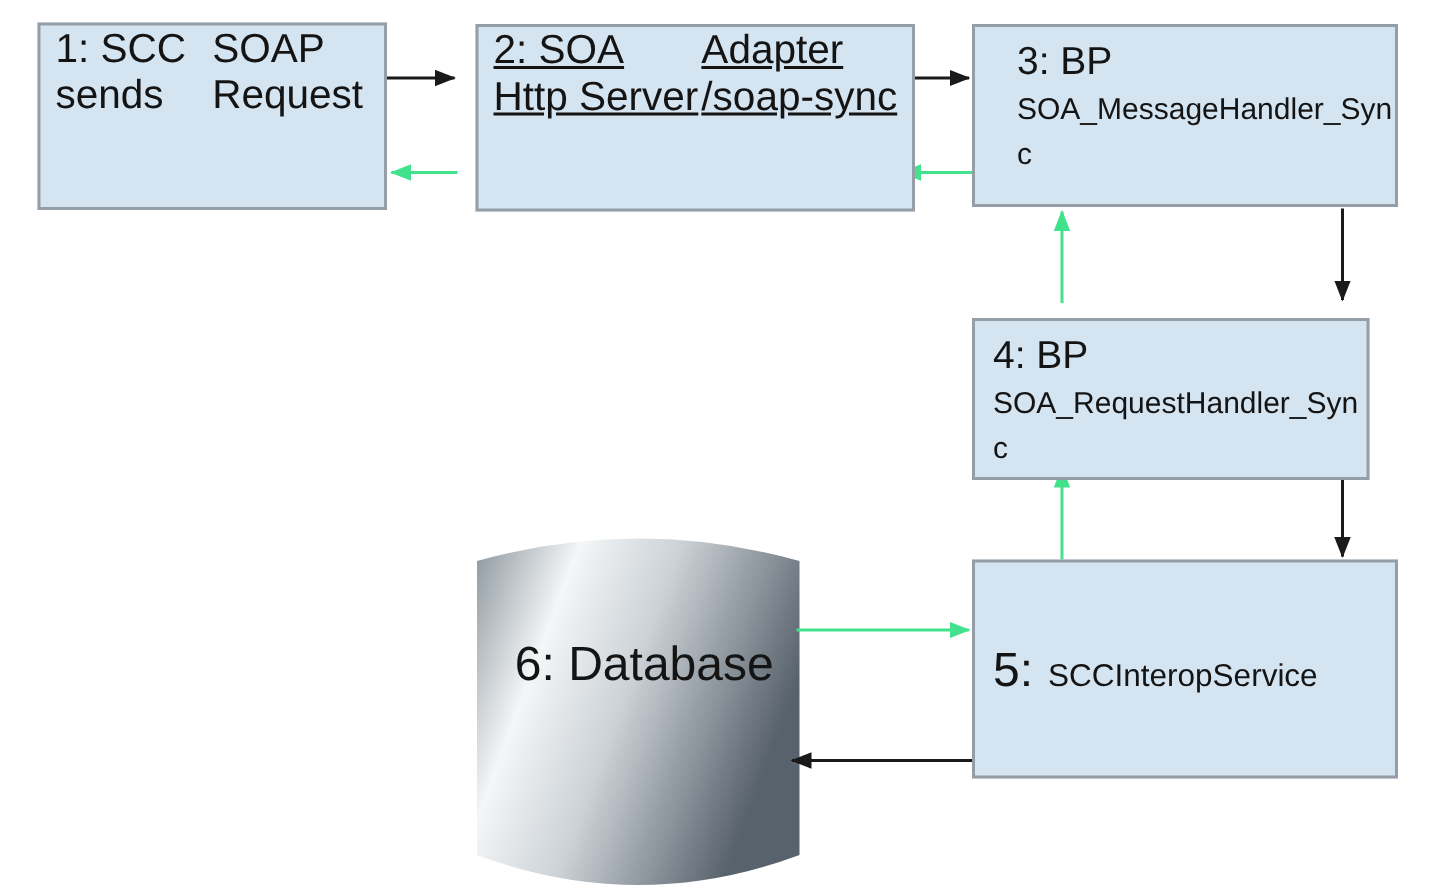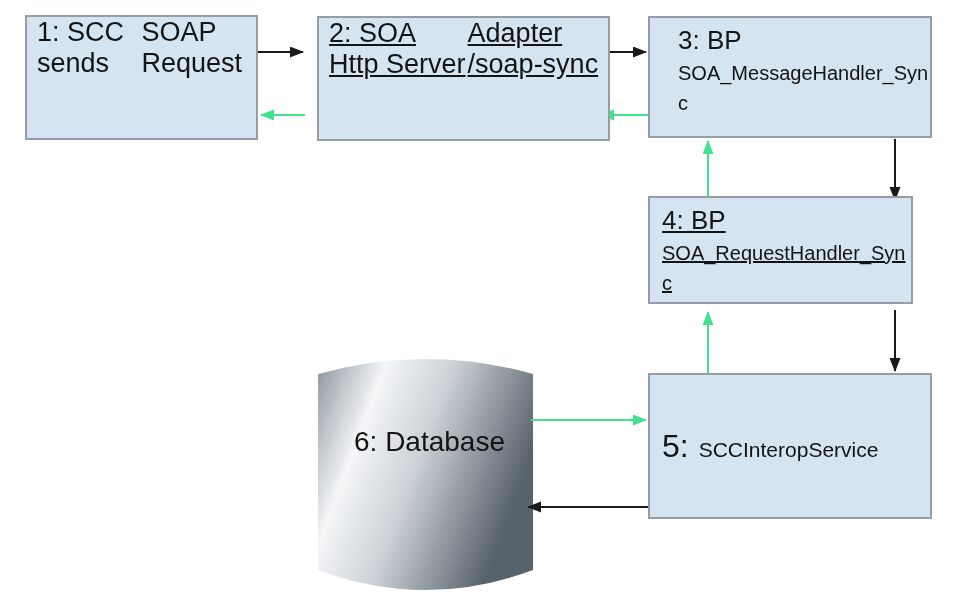--- a/index.html
+++ b/index.html
@@ -28,33 +28,33 @@
     display: flex;
     flex-direction: row;
     justify-content: center;
     padding-left: 10px;
     font-size: 27px;
     line-height: 31px;
   }
   #node1 { left: 25px;  top: 15px;  width: 233px; height: 125px; }
   #node2 { left: 317px; top: 16px;  width: 293px; height: 125px; text-decoration: underline; }
   #node3 { left: 648px; top: 16px;  width: 284px; height: 122px; padding: 4px 28px; }
-  #node4 { left: 648px; top: 196px; width: 265px; height: 108px; padding: 4px 12px; text-decoration: underline; }
+  #node4 { left: 648px; top: 212px; width: 265px; height: 108px; padding: 4px 12px; }
   #node5 { left: 648px; top: 373px; width: 284px; height: 146px;
            display: flex; align-items: center; padding-left: 12px; }
   .bp-title { font-size: 26px; line-height: 36px; }
   .bp-subtitle { font-size: 20px; line-height: 30px; }
   .node5-number { font-size: 32px; }
   .node5-name { font-size: 21px; margin-left: 10px; }
   #database-label {
     position: absolute;
     left: 322px; top: 426px;
     width: 215px;
     text-align: center;
-    font-size: 28px;
+    font-size: 32px;
     line-height: 32px;
     color: #141414;
   }
 </style>
 </head>
 <body>
 
 <div id="canvas">
 
   <svg id="wires" viewBox="0 0 959 595" xmlns="http://www.w3.org/2000/svg">

